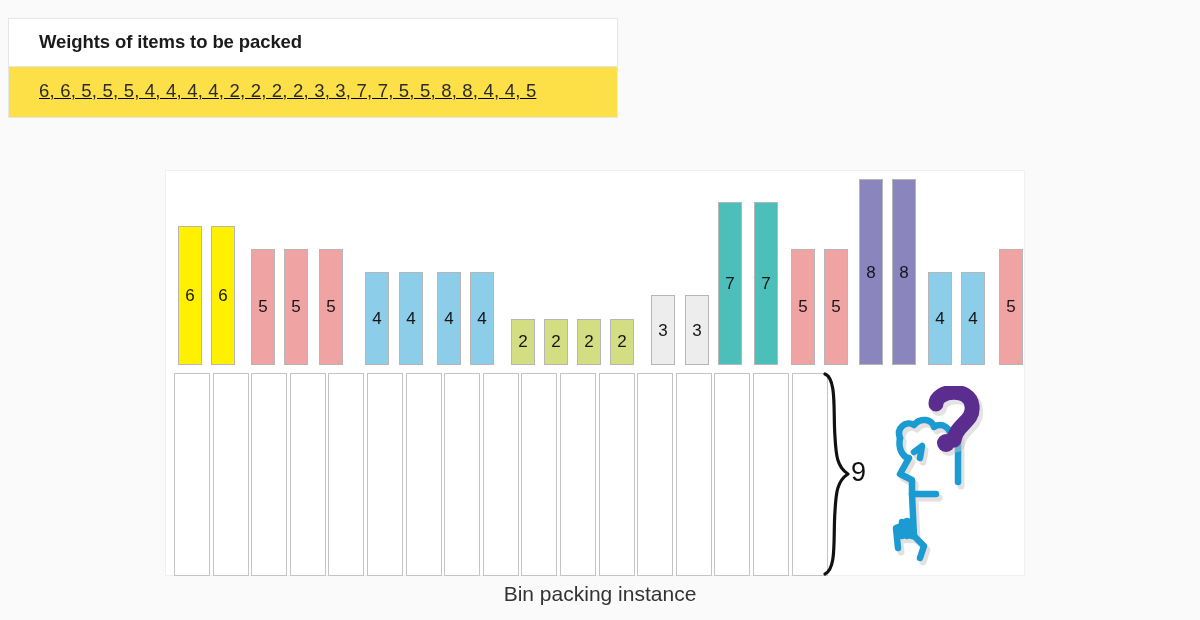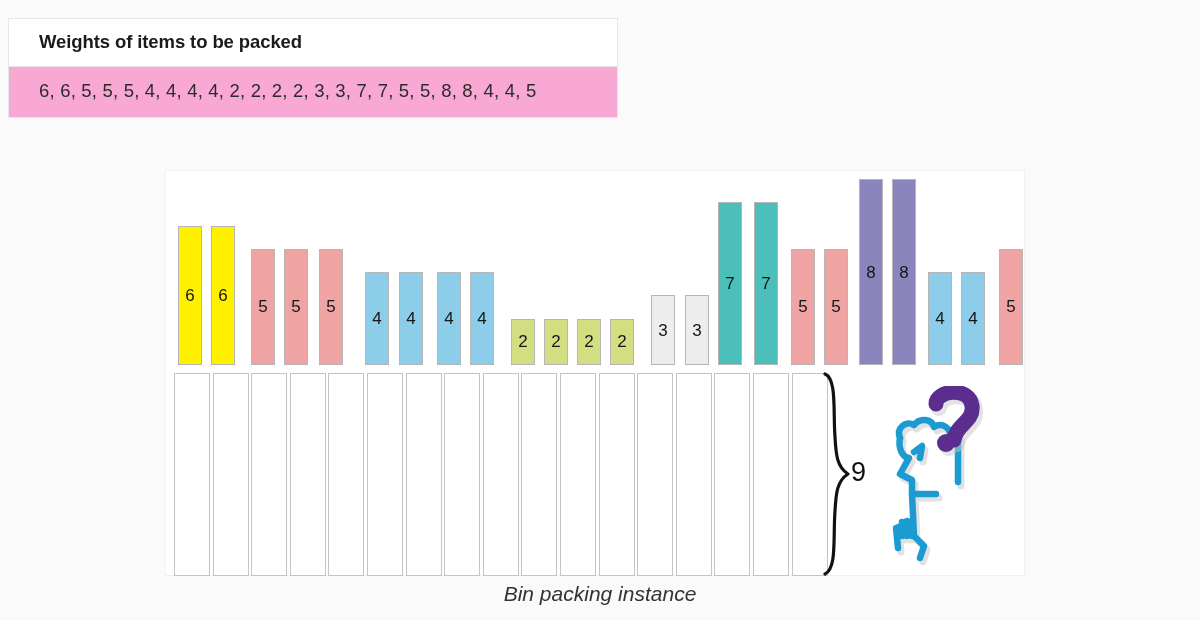--- a/index.html
+++ b/index.html
@@ -31,21 +31,22 @@
     border-bottom: 1px solid #e3e7ea;
   }
   #weights-title {
     font-size: 18.5px;
     font-weight: bold;
     color: #1b1b1b;
     letter-spacing: -0.1px;
   }
   #weights-values-row {
     padding: 13px 30px 15px 30px;
-    background: #f9a8d4;
+    background: #fde047;
+    text-decoration: underline;
   }
   #weights-values {
     font-size: 18.5px;
     color: #2b2b2b;
     letter-spacing: 0.2px;
   }
 
   
   #figure {
     position: absolute;
@@ -129,21 +130,20 @@
   }
 
   
   #caption {
     position: absolute;
     left: 0;
     top: 582px;
     width: 1200px;
     text-align: center;
     font-size: 21px;
-    font-style: italic;
     color: #333333;
     font-family: "Liberation Sans", sans-serif;
   }
 </style>
 </head>
 <body>
 
 <div id="weights-card">
   <div id="weights-title-row">
     <span id="weights-title">Weights of items to be packed</span>

